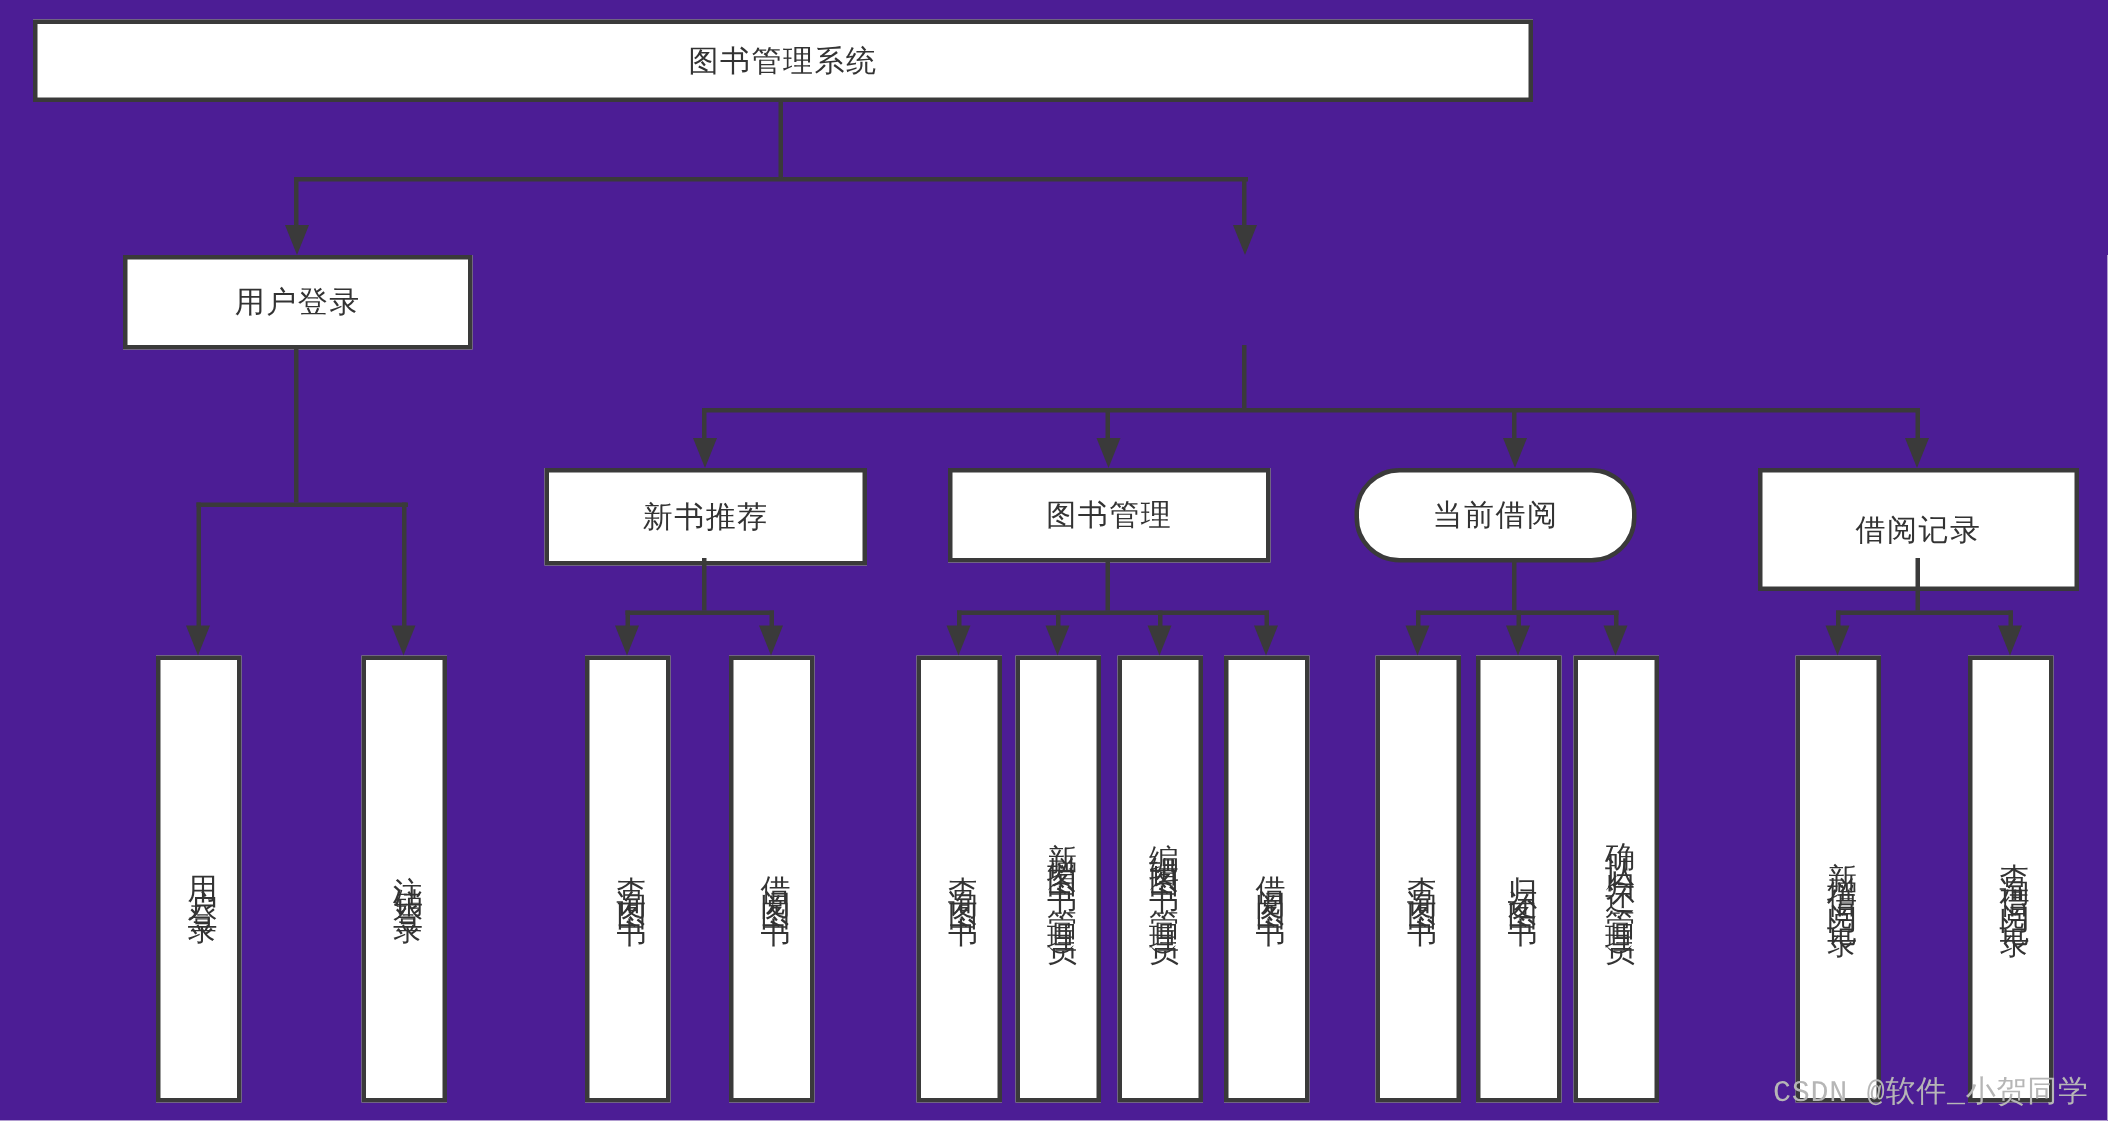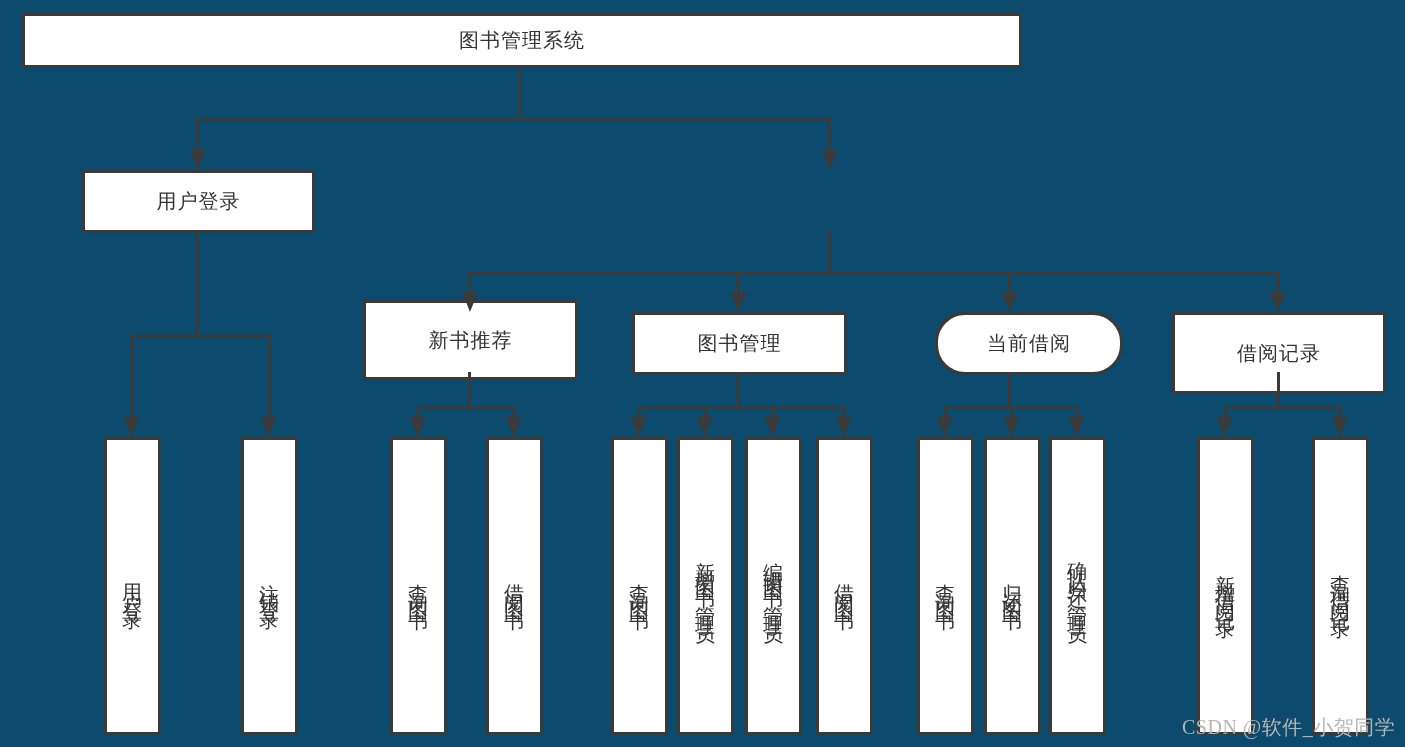--- a/index.html
+++ b/index.html
@@ -1,20 +1,20 @@
 <!DOCTYPE html>
 <html><head>
 <meta charset="utf-8">
 <style>
   html,body{margin:0;padding:0;background:#ffffff;}
   #canvas{
     position:relative;
     width:1405px;height:747px;
-    background:#0c4a6e;
-    font-family:Liberation Serif, serif;
+    background:#4c1d95;
+    font-family:Liberation Mono, monospace;
     overflow:hidden;
   }
   .box{
     position:absolute;
     box-sizing:border-box;
     border:3px solid #3a3a3a;
     background:#ffffff;
     display:flex;
     align-items:center;
     justify-content:center;
@@ -62,25 +62,25 @@
 </head>
 <body>
 
 <div id="canvas">
 
   <div class="box" style="left:22px;top:13px;width:1000px;height:55px;">图书管理系统</div>
 
   <div class="box" style="left:82px;top:170px;width:233px;height:63px;">用户登录</div>
 
 
-  <div class="box" style="left:363px;top:300px;width:215px;height:80px;">新书推荐</div>
+  <div class="box" style="left:363px;top:312px;width:215px;height:65px;">新书推荐</div>
 
   <div class="box" style="left:632px;top:312px;width:215px;height:63px;">图书管理</div>
 
-  <div class="box" style="left:935px;top:312px;width:188px;height:63px;border-radius:30px;">当前借阅</div>
+  <div class="box" style="left:903px;top:312px;width:188px;height:63px;border-radius:30px;">当前借阅</div>
 
   <div class="box" style="left:1172px;top:312px;width:214px;height:82px;">借阅记录</div>
 
   <div class="leaf" style="left:104px;">
     <span>用户登录</span>
   </div>
   <div class="leaf" style="left:241px;">
     <span>注销登录</span>
   </div>
 

